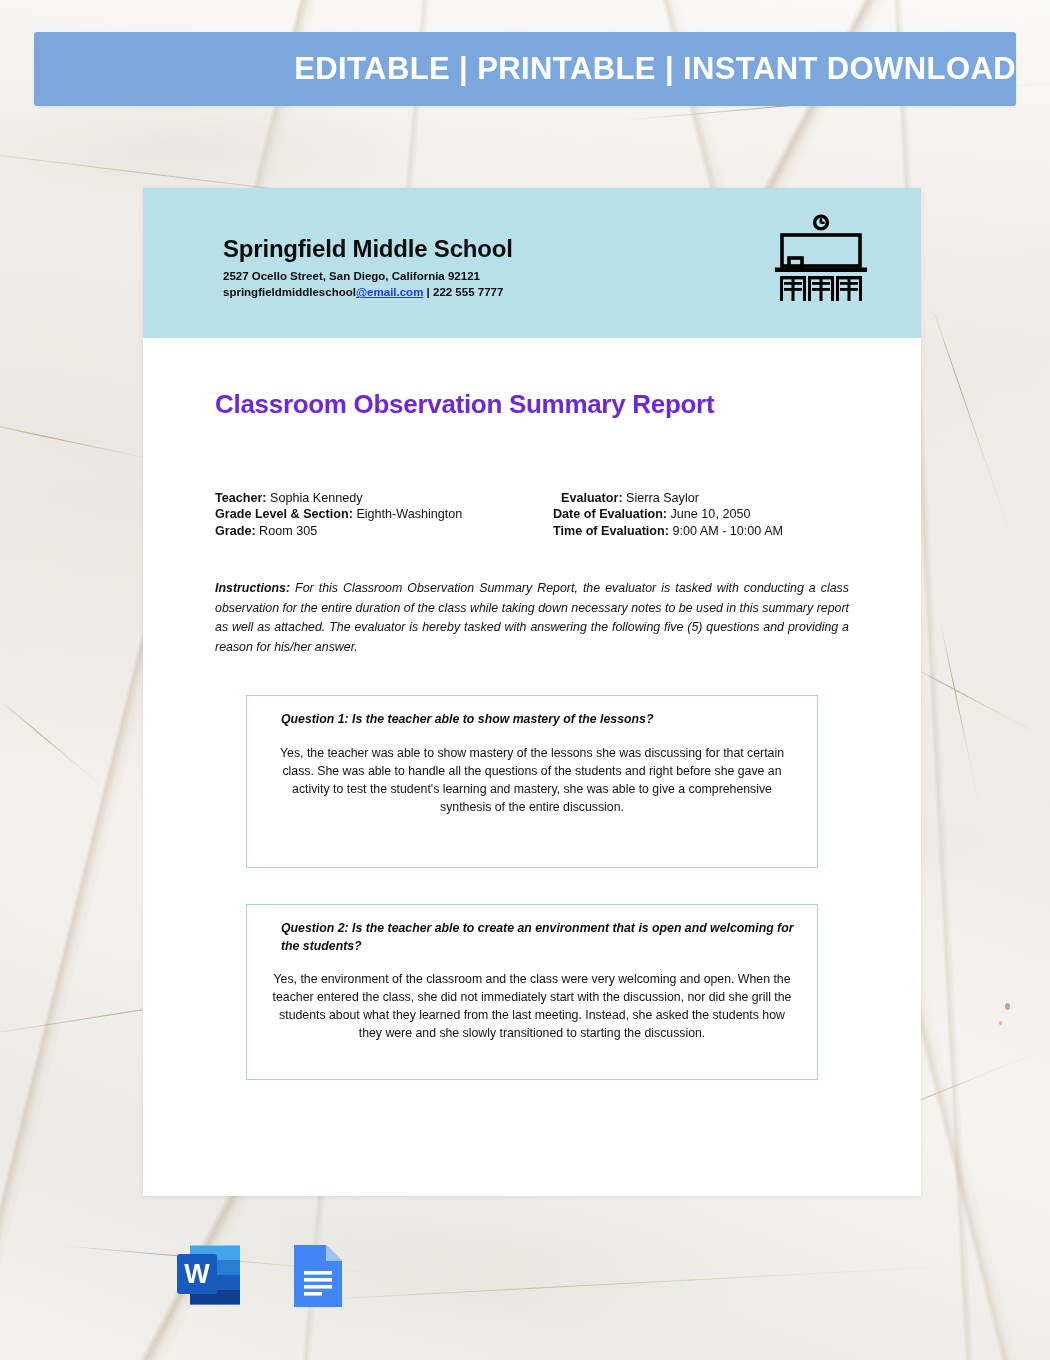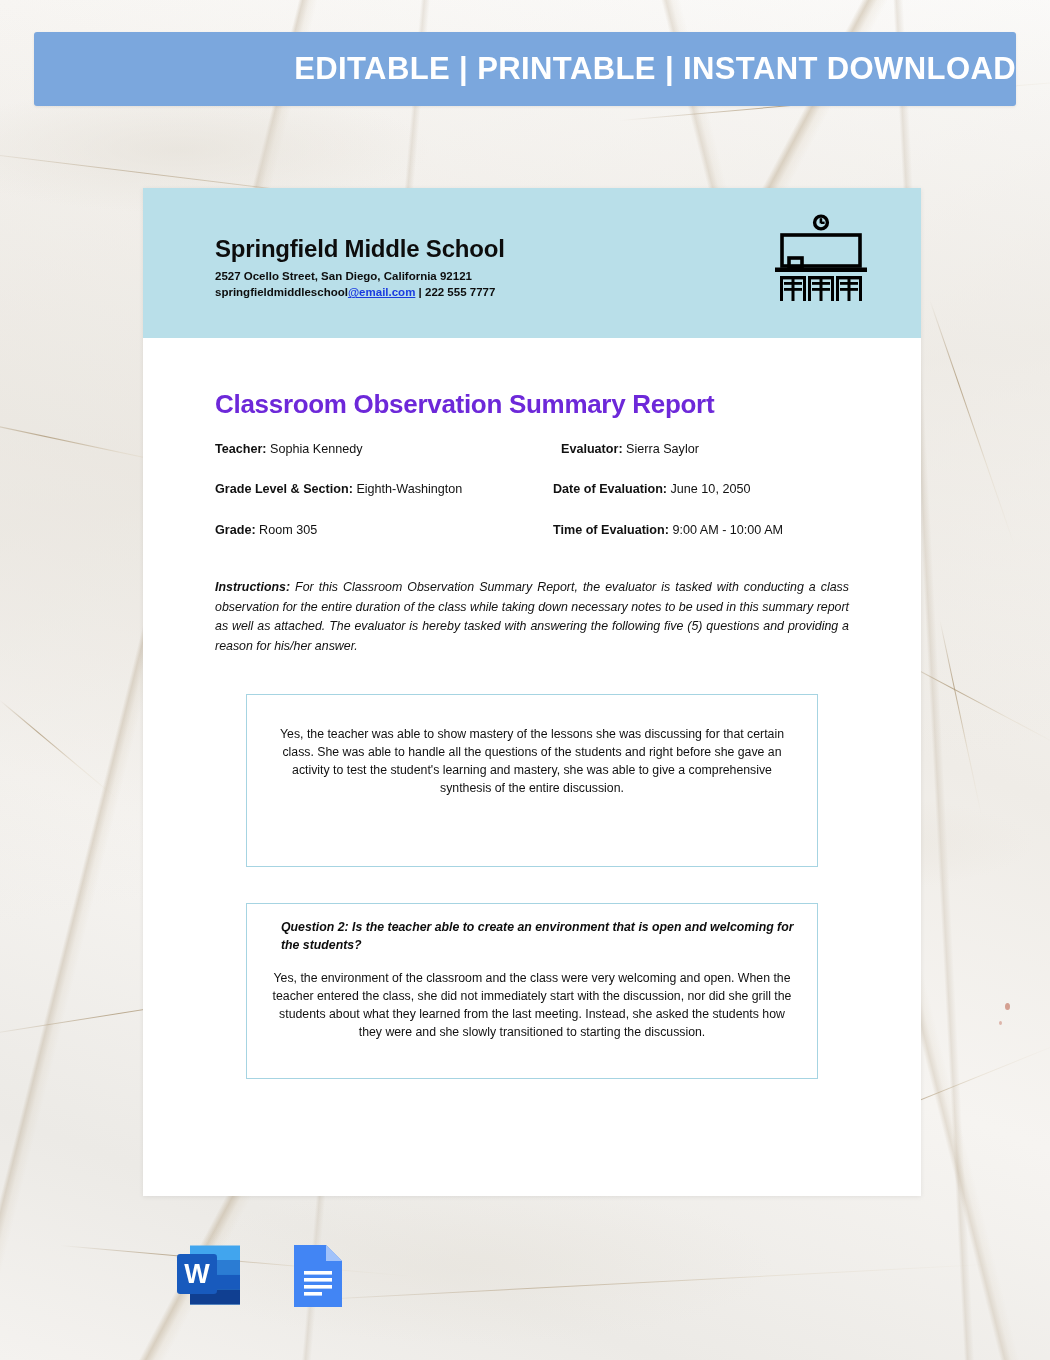--- a/index.html
+++ b/index.html
@@ -84,21 +84,21 @@
   }
 
   
   #letterhead {
     height: 150px;
     background: #b9dfe9;
     position: relative;
   }
   #school-identity {
     position: absolute;
-    left: 72px;
+    left: 80px;
     top: 48px;
   }
   #school-name {
     font-size: 24px;
     font-weight: bold;
     color: #0d0d0d;
     letter-spacing: -0.2px;
     line-height: 1.12;
   }
   #school-address {
@@ -136,24 +136,23 @@
     margin-top: 52px;
     font-size: 26px;
     font-weight: bold;
     color: #6d28d9;
     letter-spacing: -0.3px;
     line-height: 1.15;
   }
 
   
   #meta-grid {
-    margin-top: 21px;
+    margin-top: 70px;
     display: grid;
     grid-template-columns: 334px 1fr;
-    row-gap: 24px;
     font-size: 12.6px;
     color: #111;
   }
   .meta-cell { line-height: 1.3; }
   .meta-cell.right-col { padding-left: 4px; }
   .meta-label { font-weight: bold; }
   .meta-value { font-weight: normal; }
   #meta-evaluator-cell { padding-left: 12px; }
 
   
@@ -323,20 +322,21 @@
         <span class="meta-label">Time of Evaluation:</span>
         <span class="meta-value">9:00 AM - 10:00 AM</span>
       </div>
     </div>
 
     <p id="instructions">
       <span class="instr-label">Instructions:</span><span> For this Classroom Observation Summary Report, the evaluator is tasked with conducting a class observation for the entire duration of the class while taking down necessary notes to be used in this summary report as well as attached. The evaluator is hereby tasked with answering the following five (5) questions and providing a reason for his/her answer.</span>
     </p>
 
     <div class="question-box" id="question-box-1">
+      <div class="question-prompt">Question 1: Is the teacher able to show mastery of the lessons?</div>
       <div class="question-answer">Yes, the teacher was able to show mastery of the lessons she was discussing for that certain class. She was able to handle all the questions of the students and right before she gave an activity to test the student's learning and mastery, she was able to give a comprehensive synthesis of the entire discussion.</div>
     </div>
 
     <div class="question-box" id="question-box-2">
       <div class="question-prompt">Question 2: Is the teacher able to create an environment that is open and welcoming for the students?</div>
       <div class="question-answer">Yes, the environment of the classroom and the class were very welcoming and open. When the teacher entered the class, she did not immediately start with the discussion, nor did she grill the students about what they learned from the last meeting. Instead, she asked the students how they were and she slowly transitioned to starting the discussion.</div>
     </div>
 
   </div>
 </div>

